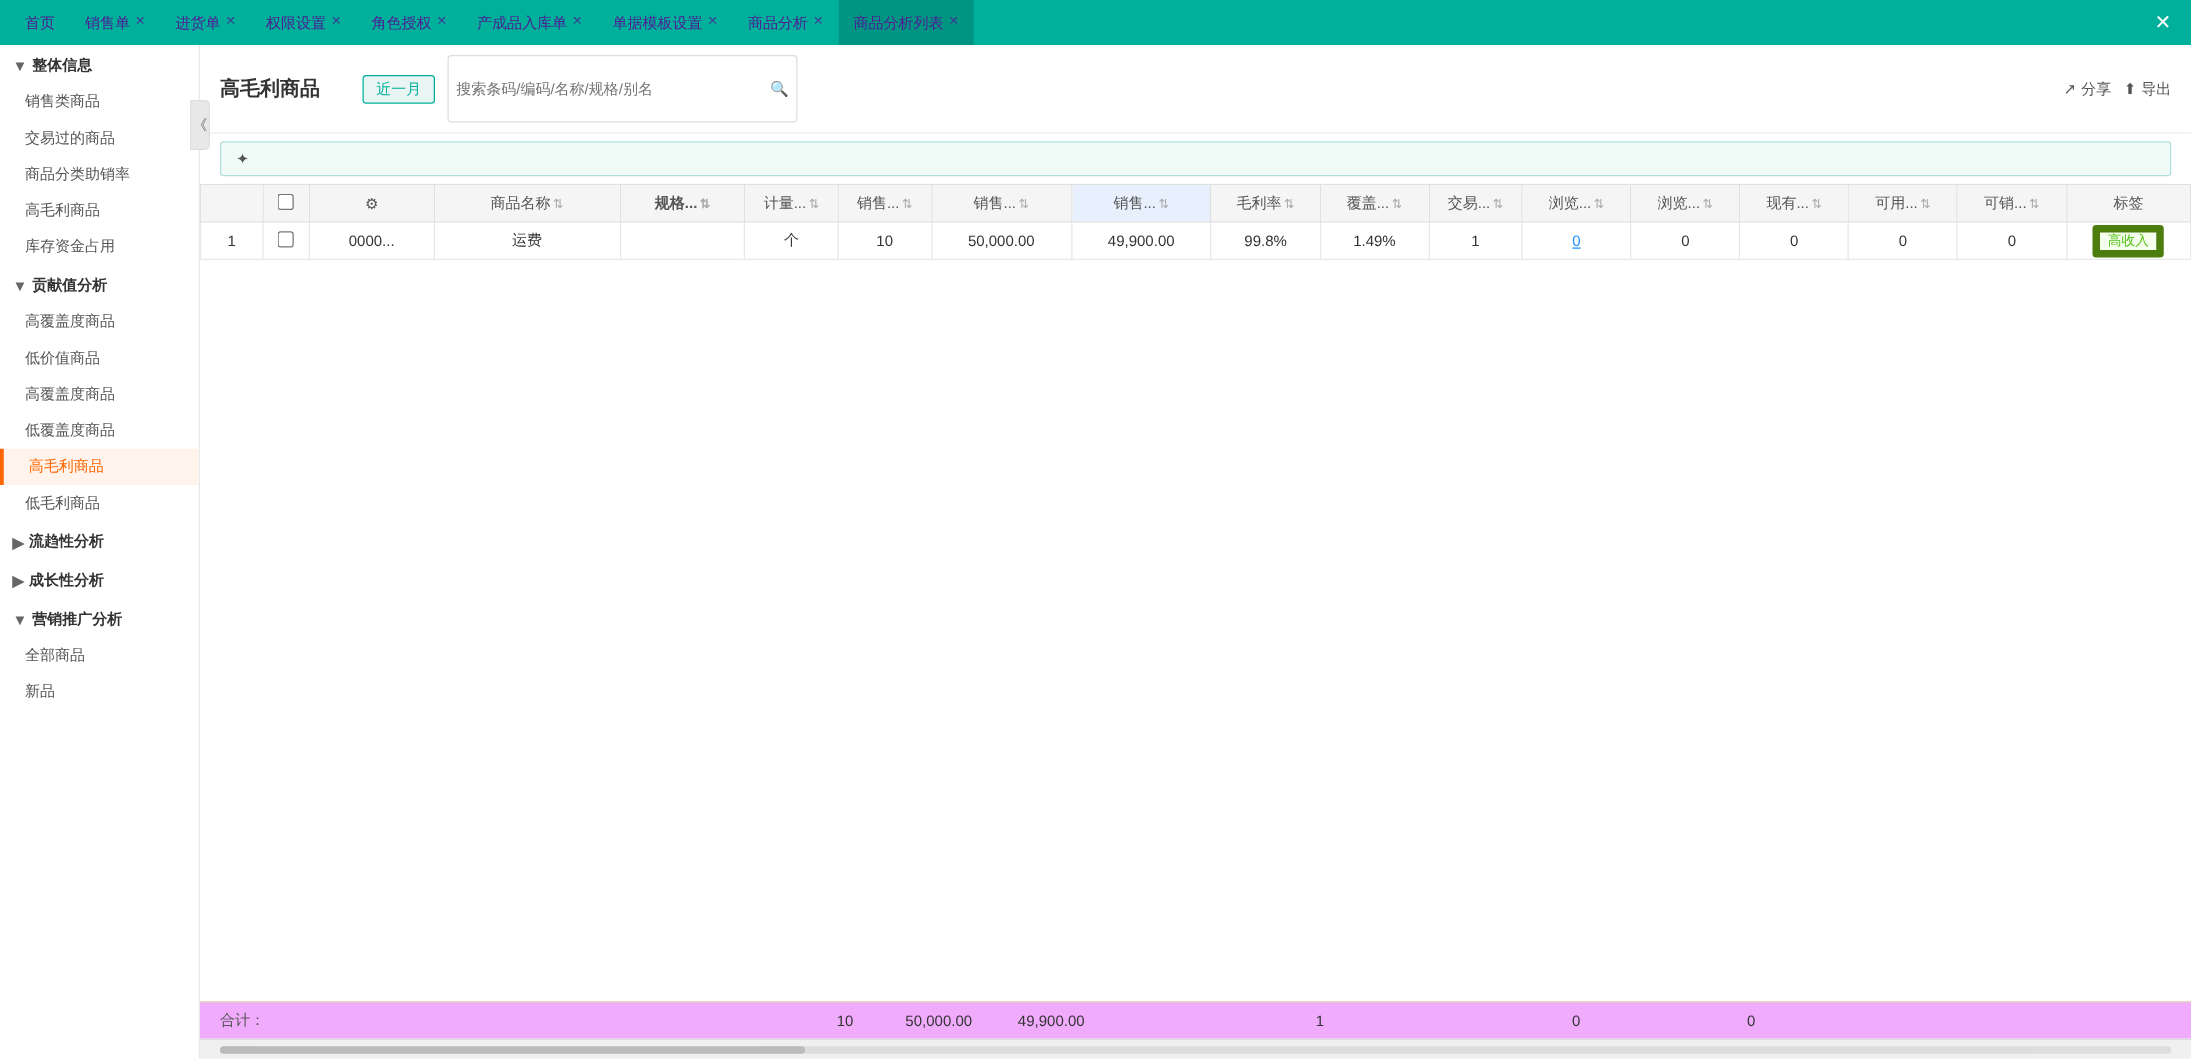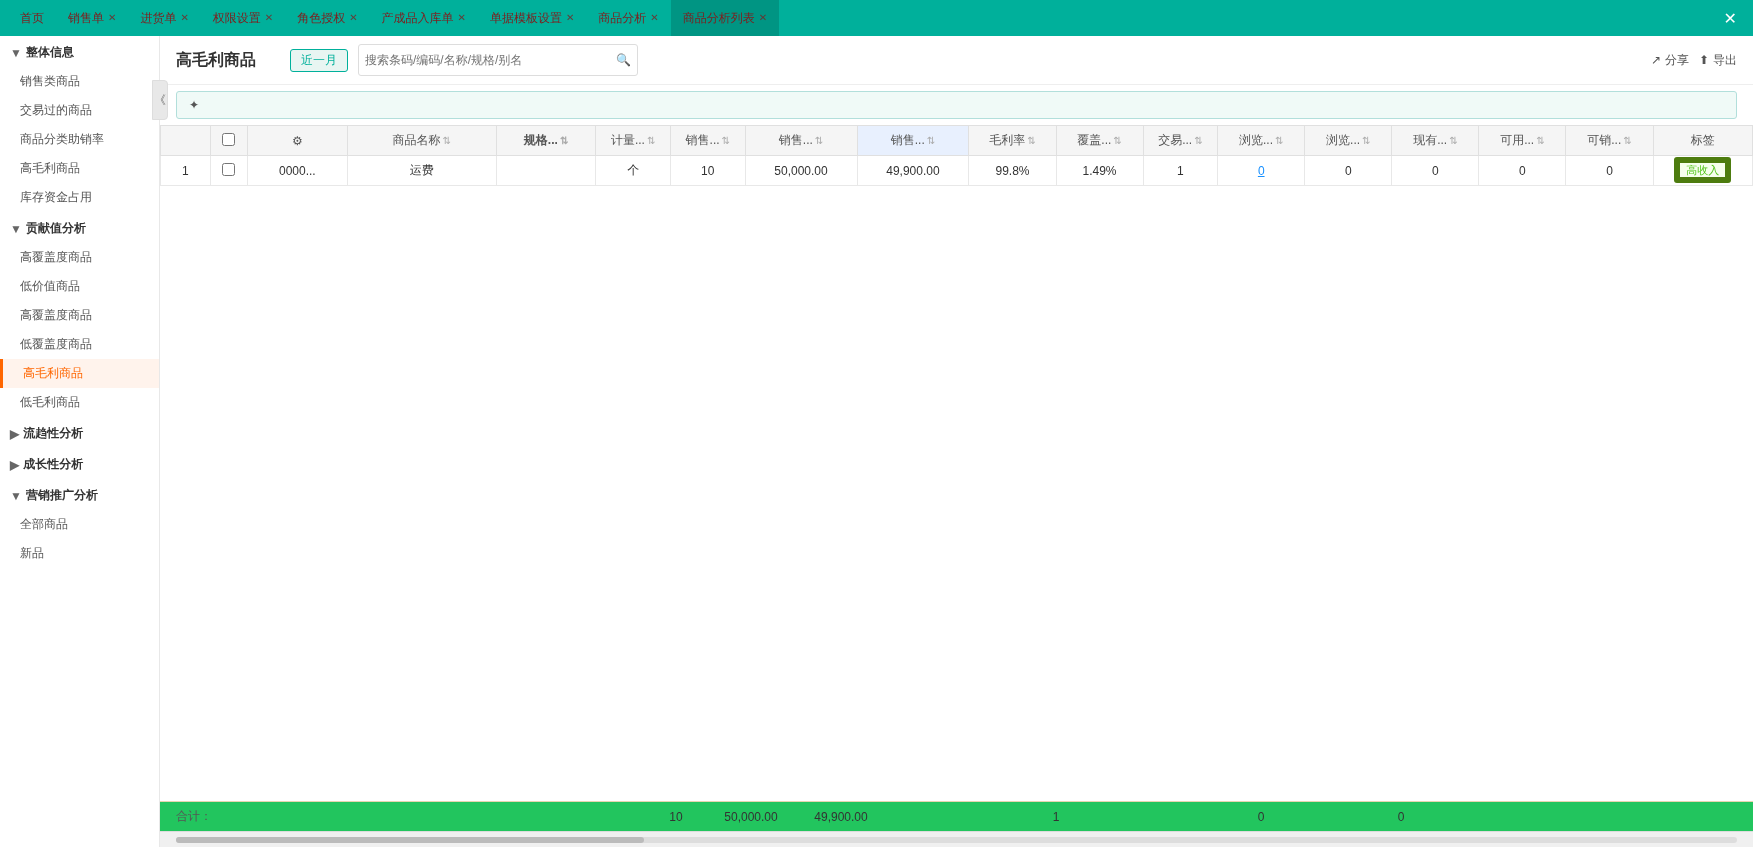--- a/index.html
+++ b/index.html
@@ -13,21 +13,21 @@
       height: 36px;
       padding: 0 8px;
       color: white;
     }
     .top-nav .nav-item {
       padding: 0 12px;
       height: 36px;
       line-height: 36px;
       cursor: pointer;
       white-space: nowrap;
-      color: #7f1d1d;
+      color: #4c1d95;
       font-size: 13px;
       display: flex;
       align-items: center;
       gap: 4px;
     }
     .top-nav .nav-item .close-icon { font-size: 10px; opacity: 0.8; cursor: pointer; }
     .top-nav .nav-item.active-tab { background: rgba(0,0,0,0.1); }
     .spacer { flex: 1; }
     .close-window { color: white; cursor: pointer; padding: 0 8px; font-size: 16px; }
 
@@ -114,21 +114,21 @@
       border-radius: 3px;
       cursor: pointer;
       font-size: 12px;
       margin-left: 24px;
     }
     .search-box {
       display: flex;
       align-items: center;
       border: 1px solid #ddd;
       border-radius: 3px;
-      padding: 8px 6px;
+      padding: 19px 6px;
       flex: 1;
       max-width: 280px;
     }
     .search-box input {
       border: none;
       outline: none;
       font-size: 12px;
       width: 100%;
       color: #999;
     }
@@ -217,21 +217,21 @@
     .col-sellable { width: 70px; }
     .col-tag { width: 80px; }
     .link-text { color: #1890ff; text-decoration: underline; cursor: pointer; }
 
     
     .footer-bar {
       position: absolute;
       bottom: 16px;
       left: 0;
       right: 0;
-      background: #22c55e;
+      background: #f0abfc;
       border-top: 1px solid #e8d5b0;
       padding: 6px 16px;
       display: flex;
       align-items: center;
       gap: 0;
       font-size: 12px;
       color: #555;
     }
     .footer-label { min-width: 60px; }
     .footer-cells {

